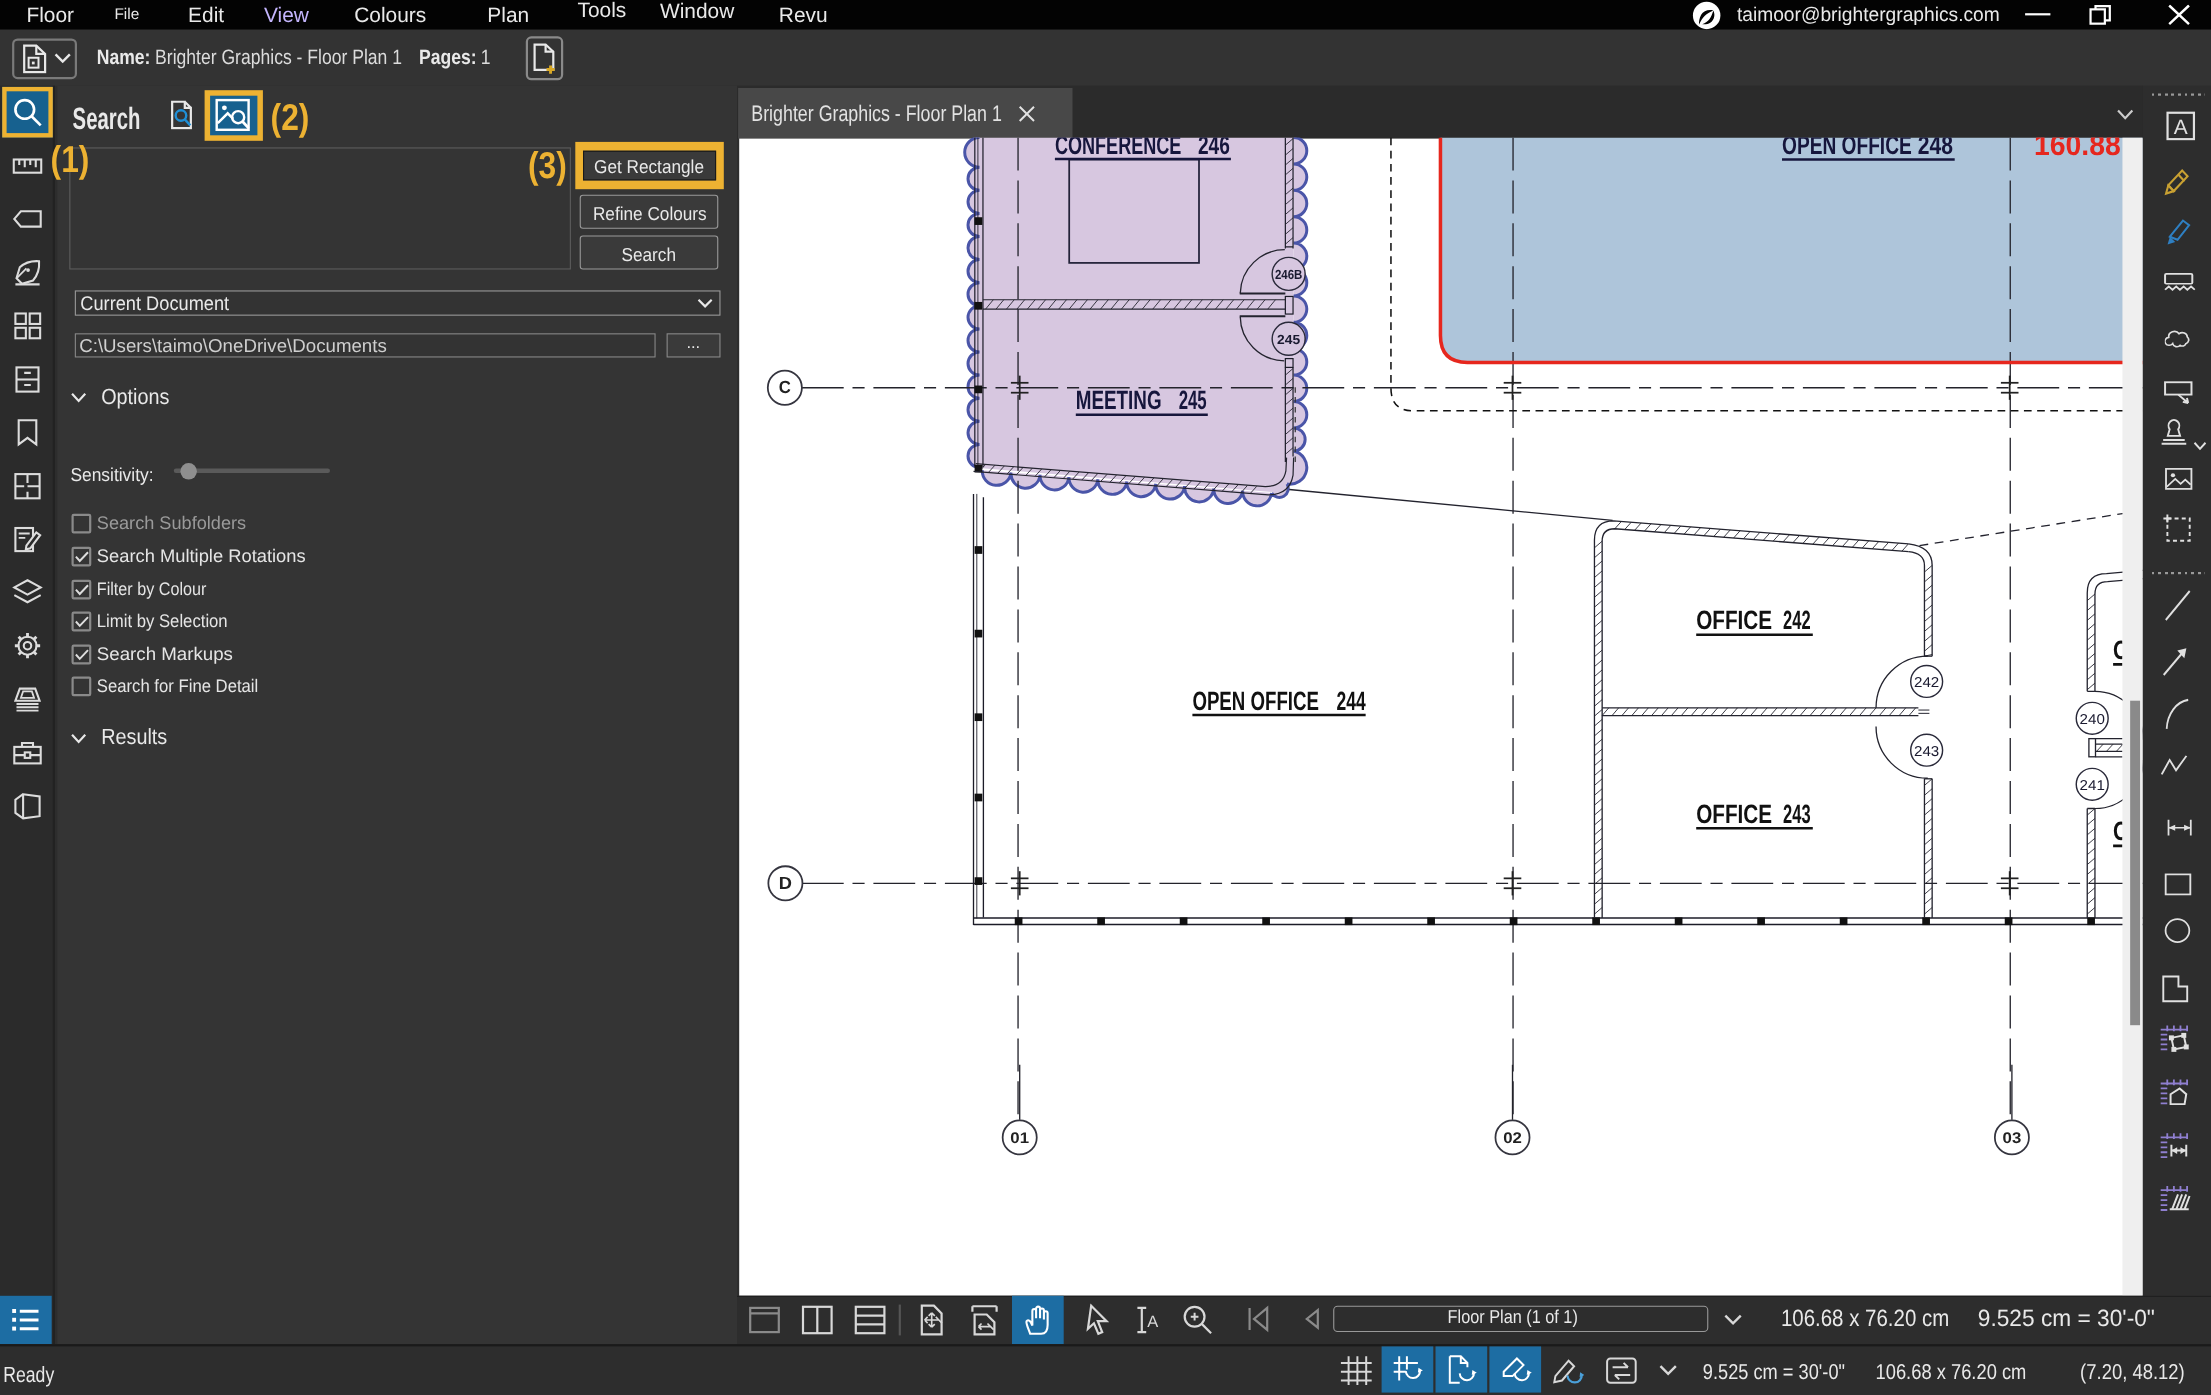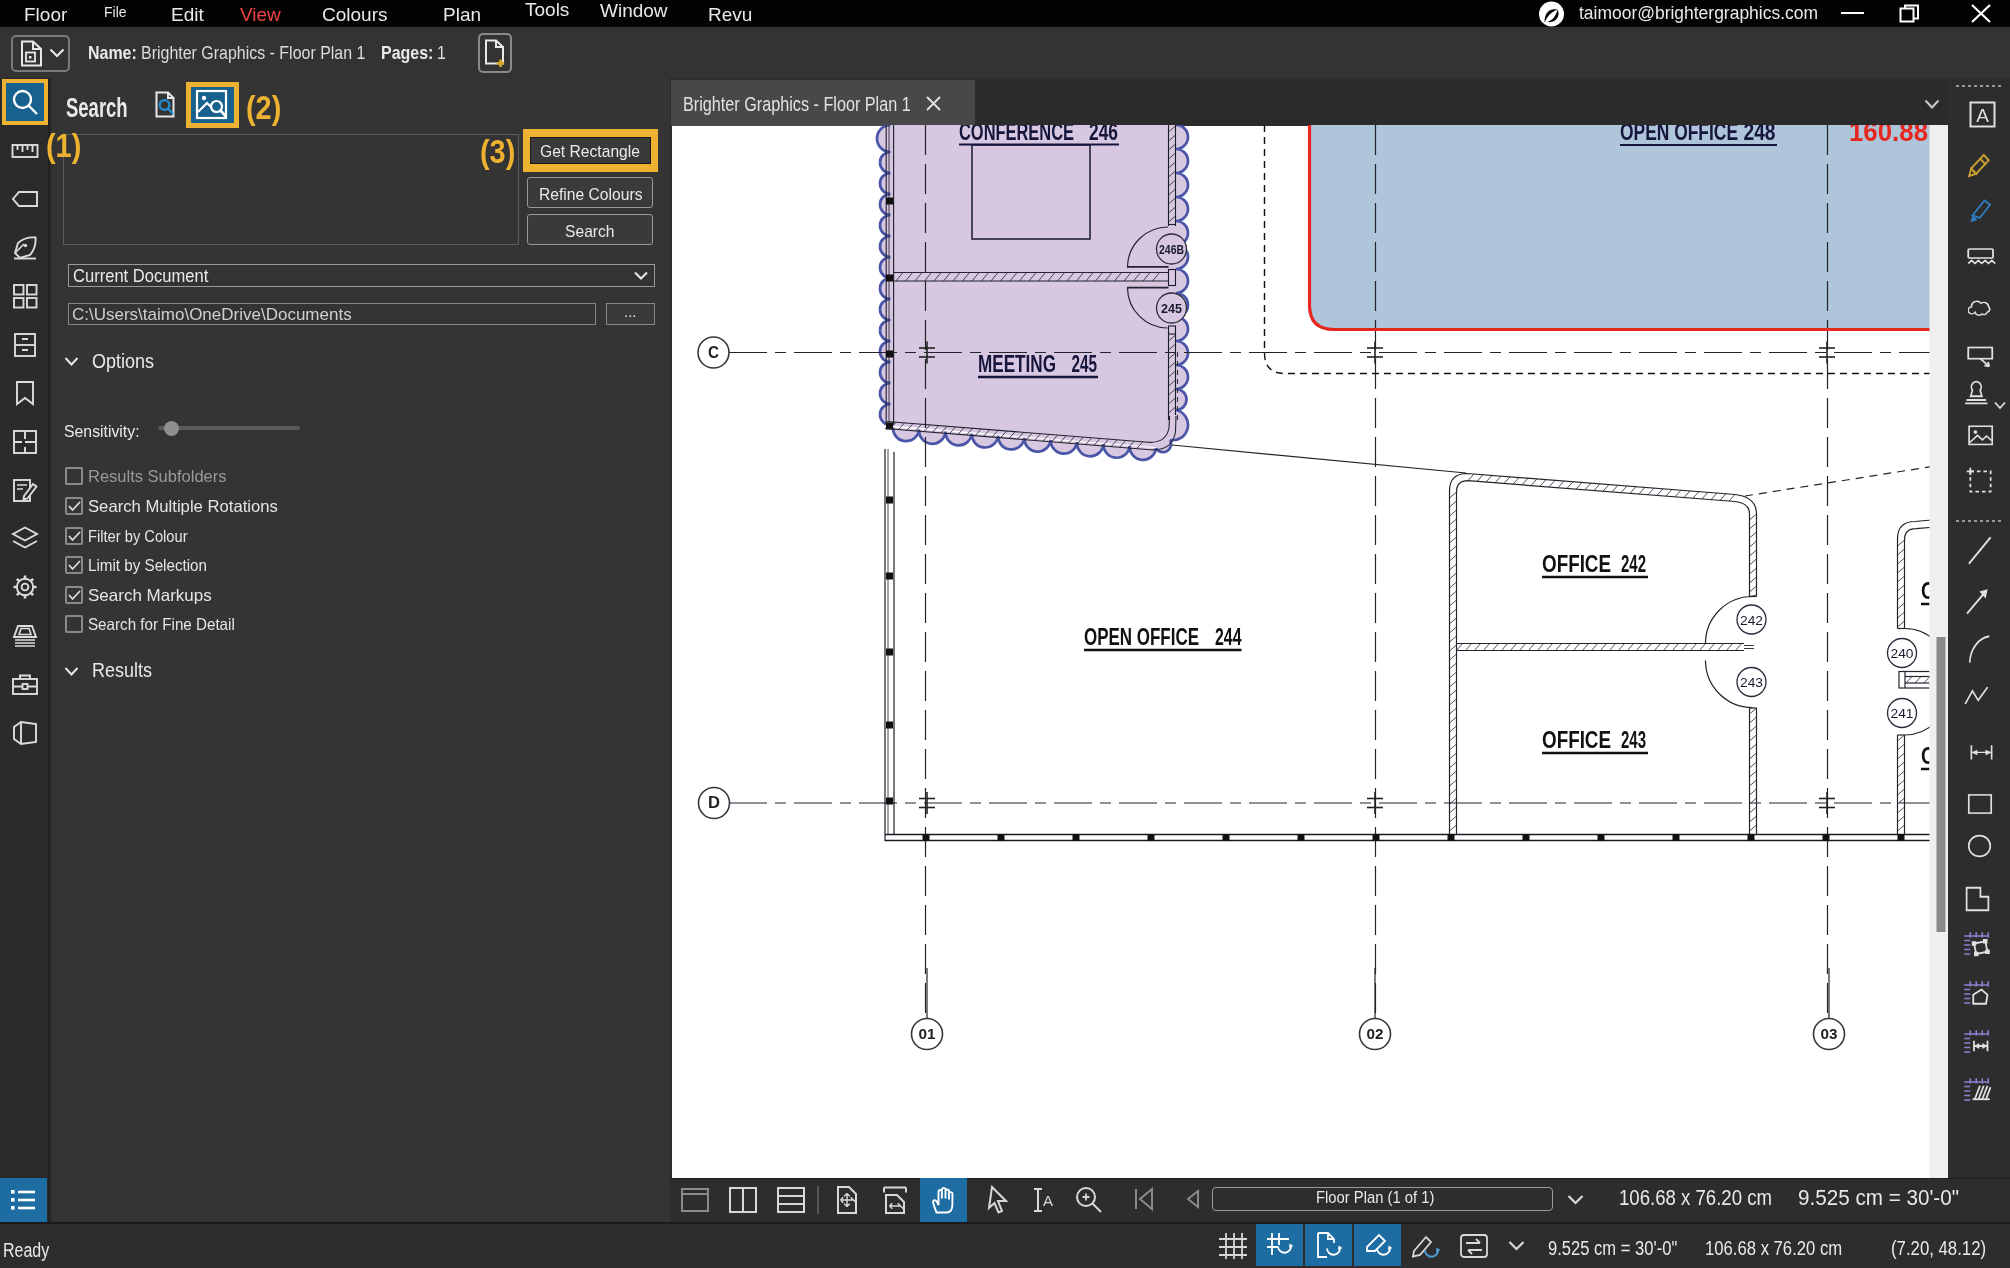--- a/index.html
+++ b/index.html
@@ -7,21 +7,21 @@
 .abs { position:absolute; }
 .t { line-height:1; white-space:nowrap; transform-origin:0 0; }
 svg text { font-family:"Liberation Sans", sans-serif; }
 .cad { font-weight:bold; font-family:"Liberation Sans", sans-serif; fill:#16163c; }
 </style></head>
 <body>
 <div class="abs" style="left:0;top:0;width:2010px;height:27px;background:#030303;"></div>
 <div class="abs t" style="left:24px;top:5.4px;font-size:19px;font-weight:normal;color:#e9e9e9;transform:scaleX(1.0);">Floor</div>
 <div class="abs t" style="left:104px;top:5.4px;font-size:14px;font-weight:normal;color:#e9e9e9;transform:scaleX(1.0);">File</div>
 <div class="abs t" style="left:171px;top:5.4px;font-size:19px;font-weight:normal;color:#e9e9e9;transform:scaleX(1.0);text-align:center;">Edit</div>
-<div class="abs t" style="left:240px;top:5.4px;font-size:19px;font-weight:normal;color:#ef4444;transform:scaleX(1.0);">View</div>
+<div class="abs t" style="left:240px;top:5.4px;font-size:19px;font-weight:normal;color:#c4b5fd;transform:scaleX(1.0);">View</div>
 <div class="abs t" style="left:322px;top:5.4px;font-size:19px;font-weight:normal;color:#e9e9e9;transform:scaleX(1.0);">Colours</div>
 <div class="abs t" style="left:443px;top:5.4px;font-size:19px;font-weight:normal;color:#e9e9e9;transform:scaleX(1.0);">Plan</div>
 <div class="abs t" style="left:525px;top:0;font-size:19px;font-weight:normal;color:#e9e9e9;transform:scaleX(1.0);">Tools</div>
 <div class="abs t" style="left:600px;top:1px;font-size:19px;font-weight:normal;color:#e9e9e9;transform:scaleX(1.0);">Window</div>
 <div class="abs t" style="left:708px;top:5.4px;font-size:19px;font-weight:normal;color:#e9e9e9;transform:scaleX(1.0);">Revu</div>
 <svg class="abs" style="left:1536px;top:1px" width="31" height="26" viewBox="0 0 31 26">
  <circle cx="15.5" cy="13" r="12.5" fill="#fff"></circle>
  <path d="M8.5,21.5 C12,14 15,11.5 21.5,8.5 C17.5,7.5 12.5,8.5 10.5,12.5 C8.7,16 8.5,18.5 8.5,21.5 Z" fill="#030303"></path>
  <path d="M21.5,8.5 C19.5,15.5 17.5,18.5 11.5,21 C16.5,21.7 20.5,19.5 22,15.5 C23,12.5 22.5,10.5 21.5,8.5 Z" fill="#030303"></path>
 </svg>
@@ -173,21 +173,21 @@
 <div class="abs" style="left:606px;top:303px;width:49px;height:22px;border:1.5px solid #888;background:#3a3a3a;"></div>
 <div class="abs t" style="left:624px;top:304.2px;font-size:15px;font-weight:normal;color:#e9e9e9;transform:scaleX(1);">...</div>
 <svg class="abs" style="left:64px;top:356px" width="15" height="11" viewBox="0 0 15 11">
   <path d="M1.5,2 L7.5,8.5 L13.5,2" fill="none" stroke="#e8e8e8" stroke-width="2"></path>
   </svg>
 <div class="abs t" style="left:92px;top:351.0px;font-size:20px;font-weight:normal;color:#e9e9e9;transform:scaleX(0.9);">Options</div>
 <div class="abs t" style="left:64px;top:422.6px;font-size:17px;font-weight:normal;color:#e9e9e9;transform:scaleX(0.93);">Sensitivity:</div>
 <div class="abs" style="left:158px;top:426px;width:142px;height:4px;background:#5a5a5a;border-radius:2px;"></div>
 <div class="abs" style="left:164px;top:420.5px;width:15px;height:15px;background:#8f8f8f;border-radius:50%;"></div>
 <div class="abs" style="left:65px;top:467px;width:18px;height:18px;border:2px solid #8a8a8a;border-radius:2px;"></div>
-<div class="abs t" style="left:88px;top:467.5px;font-size:16.5px;font-weight:normal;color:#9a9a9a;transform:scaleX(1.0);">Results Subfolders</div>
+<div class="abs t" style="left:88px;top:467.5px;font-size:16.5px;font-weight:normal;color:#9a9a9a;transform:scaleX(1.0);">Search Subfolders</div>
 <div class="abs" style="left:65px;top:497px;width:18px;height:18px;border:2px solid #8a8a8a;border-radius:2px;"></div>
 <svg class="abs" style="left:68px;top:501px" width="13" height="11" viewBox="0 0 13 11">
     <path d="M1,5 L4.5,9 L12,1" fill="none" stroke="#dcdcdc" stroke-width="1.8"></path>
   </svg>
 <div class="abs t" style="left:88px;top:497.5px;font-size:16.5px;font-weight:normal;color:#e5e5e5;transform:scaleX(1.01);">Search Multiple Rotations</div>
 <div class="abs" style="left:65px;top:527px;width:18px;height:18px;border:2px solid #8a8a8a;border-radius:2px;"></div>
 <svg class="abs" style="left:68px;top:531px" width="13" height="11" viewBox="0 0 13 11">
     <path d="M1,5 L4.5,9 L12,1" fill="none" stroke="#dcdcdc" stroke-width="1.8"></path>
   </svg>
 <div class="abs t" style="left:88px;top:527.5px;font-size:16.5px;font-weight:normal;color:#e5e5e5;transform:scaleX(0.89);">Filter by Colour</div>

